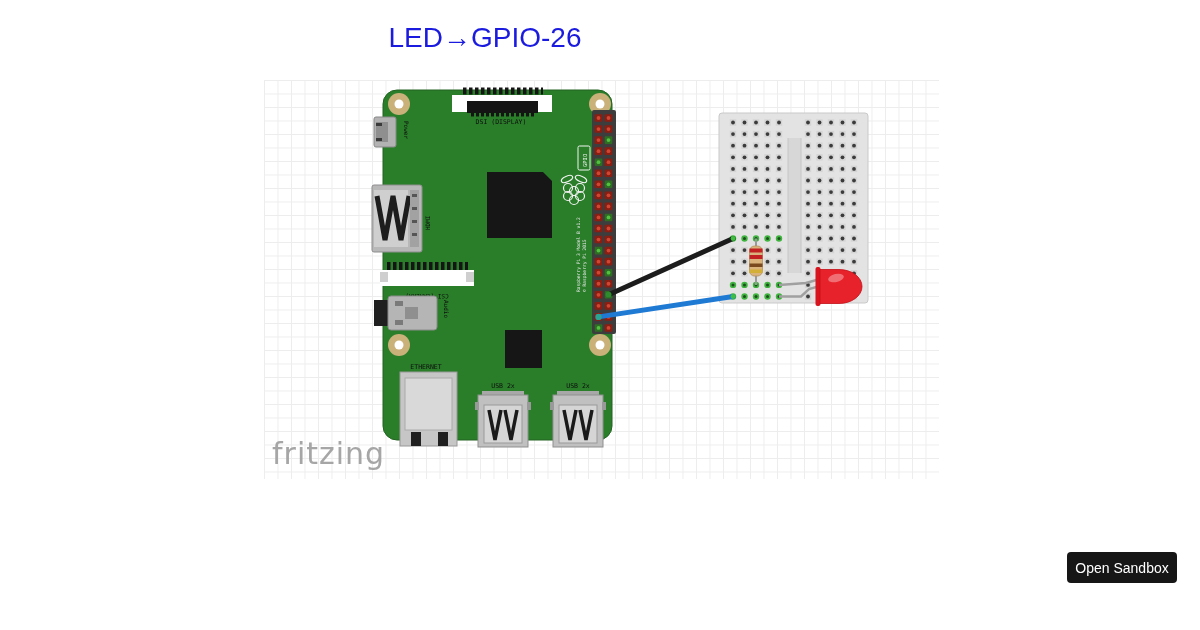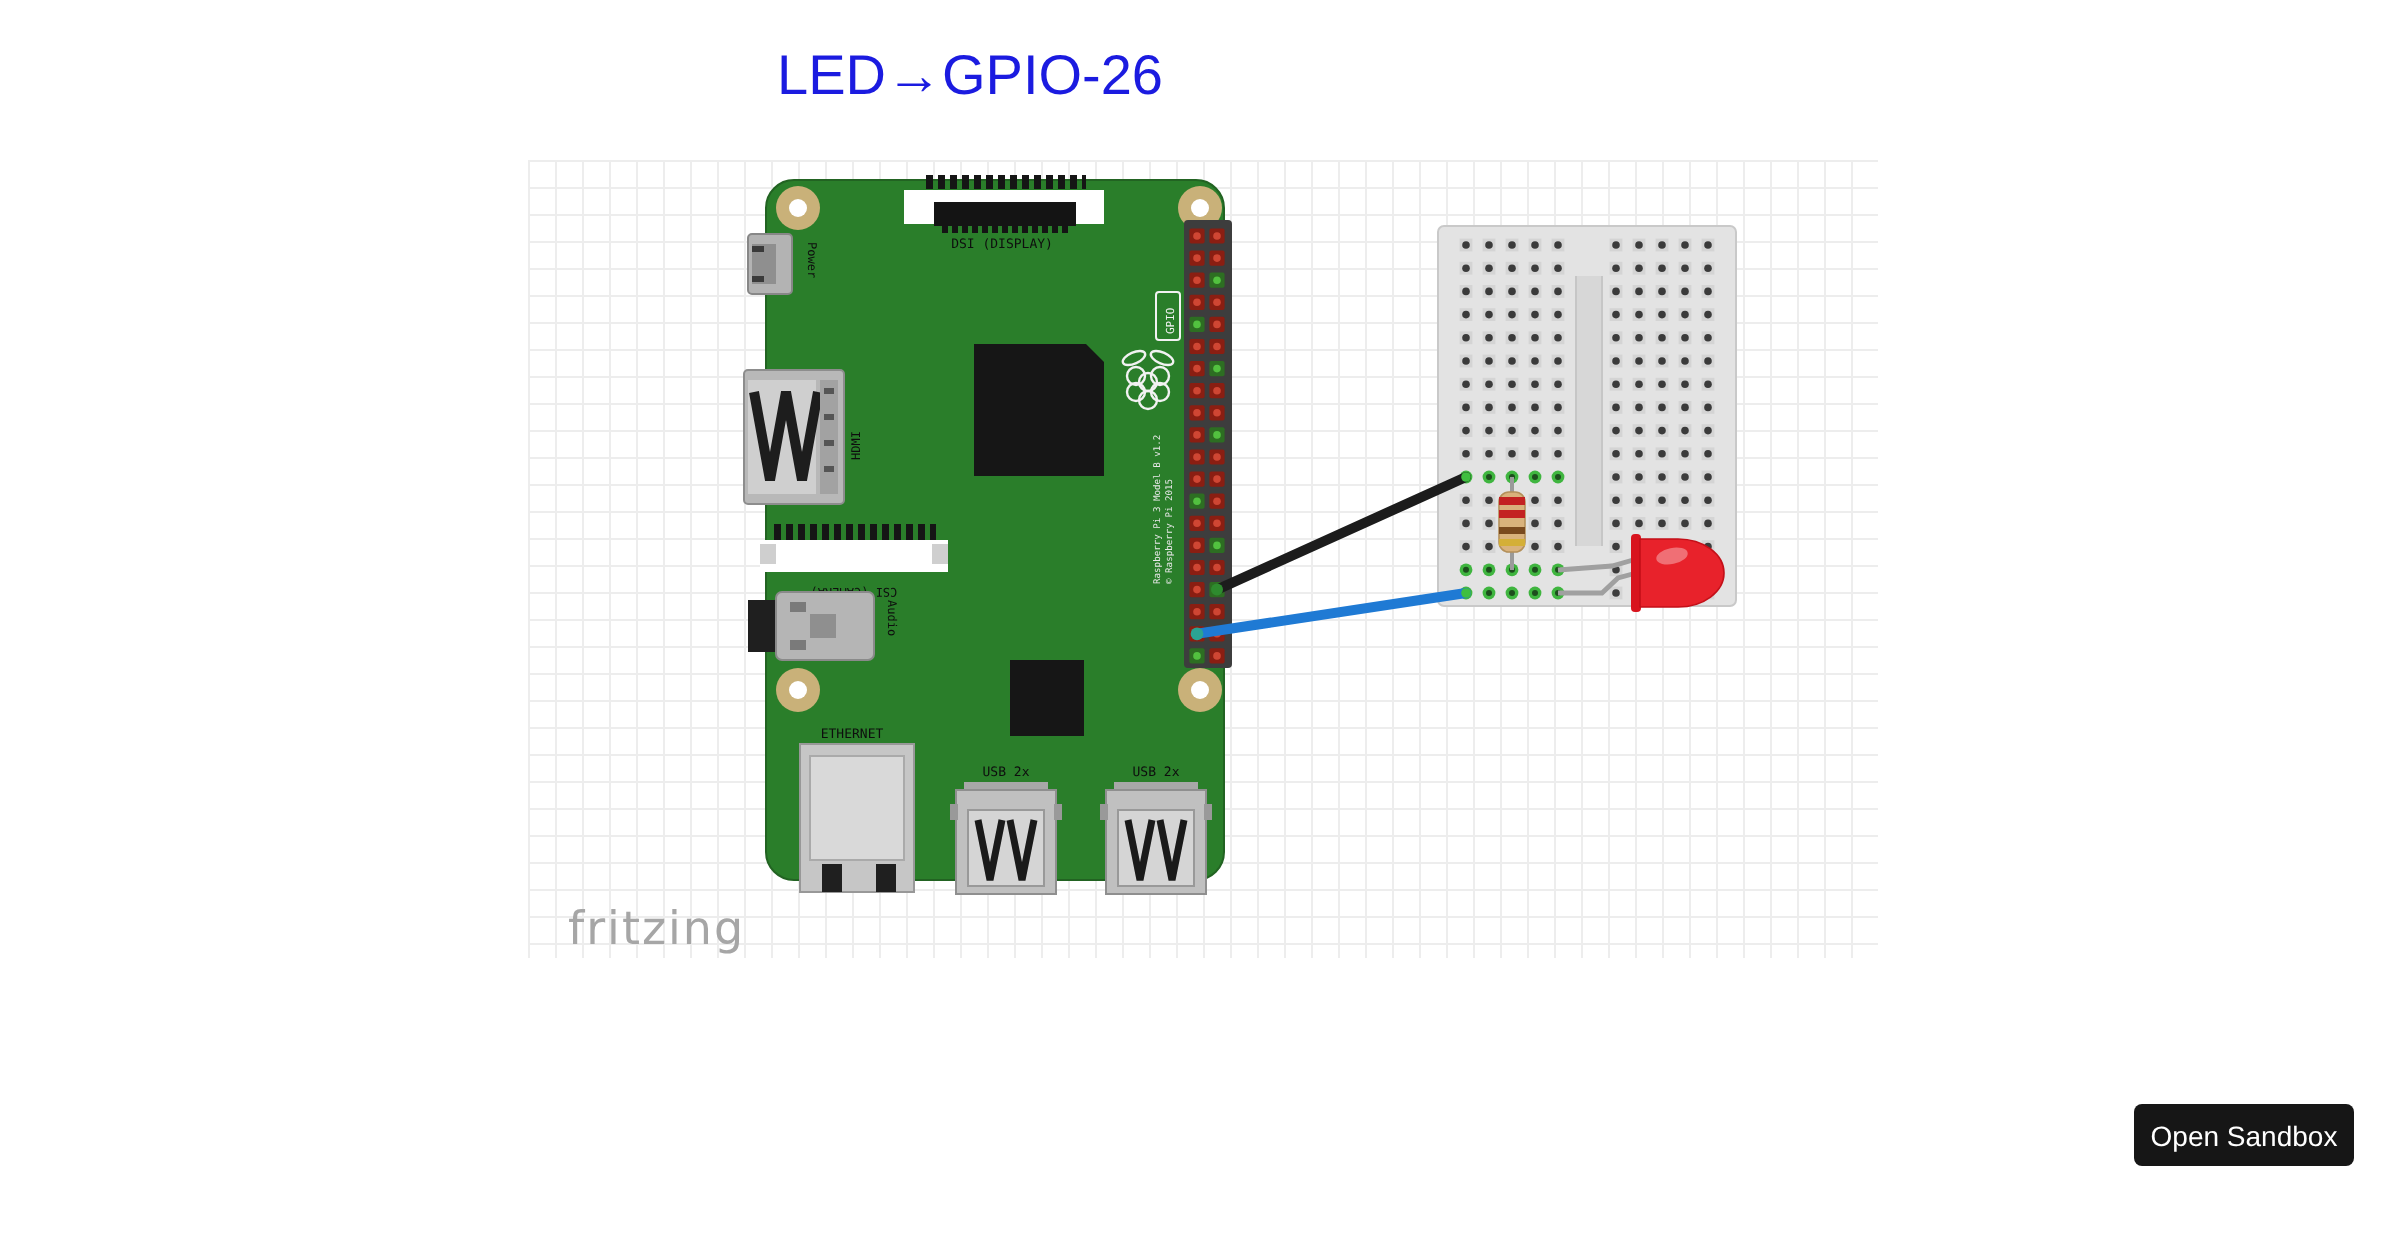--- a/index.html
+++ b/index.html
@@ -5,22 +5,22 @@
   html,body{margin:0;padding:0;background:#fff;width:1200px;height:630px;overflow:hidden;
     font-family:"Liberation Sans",sans-serif;}
   .page{position:relative;width:970px;height:630px;background:#fff;}
   .title{position:absolute;top:22px;left:0;right:0;text-align:center;
     font-size:28px;color:#1b1be0;font-family:"Liberation Sans",sans-serif;}
   .canvas{position:absolute;left:264px;top:80px;width:675px;height:399px;
     background-image:linear-gradient(to right,#ededed 1px,transparent 1px),
                      linear-gradient(to bottom,#ededed 1px,transparent 1px);
     background-size:13.5px 13.5px;}
   .canvas svg{position:absolute;left:0;top:0;}
-  .watermark{position:absolute;left:20px;top:356px;font-size:23px;color:#a6a6a6;
-    letter-spacing:1px;font-family:"DejaVu Sans",sans-serif;font-weight:500;margin-top:16px;}
+  .watermark{position:absolute;left:8px;top:356px;font-size:30px;color:#a6a6a6;
+    letter-spacing:1px;font-family:"DejaVu Sans",sans-serif;font-weight:500;}
   .sandbox-btn{position:absolute;left:1067px;top:552px;width:110px;height:31px;
     background:#161616;color:#fff;border:none;border-radius:4px;font-size:14px;
     font-family:"Liberation Sans",sans-serif;cursor:pointer;display:flex;
     align-items:center;justify-content:center;}
   text{font-family:"DejaVu Sans Mono",monospace;}
 </style>
 </head>
 <body>
 
 <div class="page">

